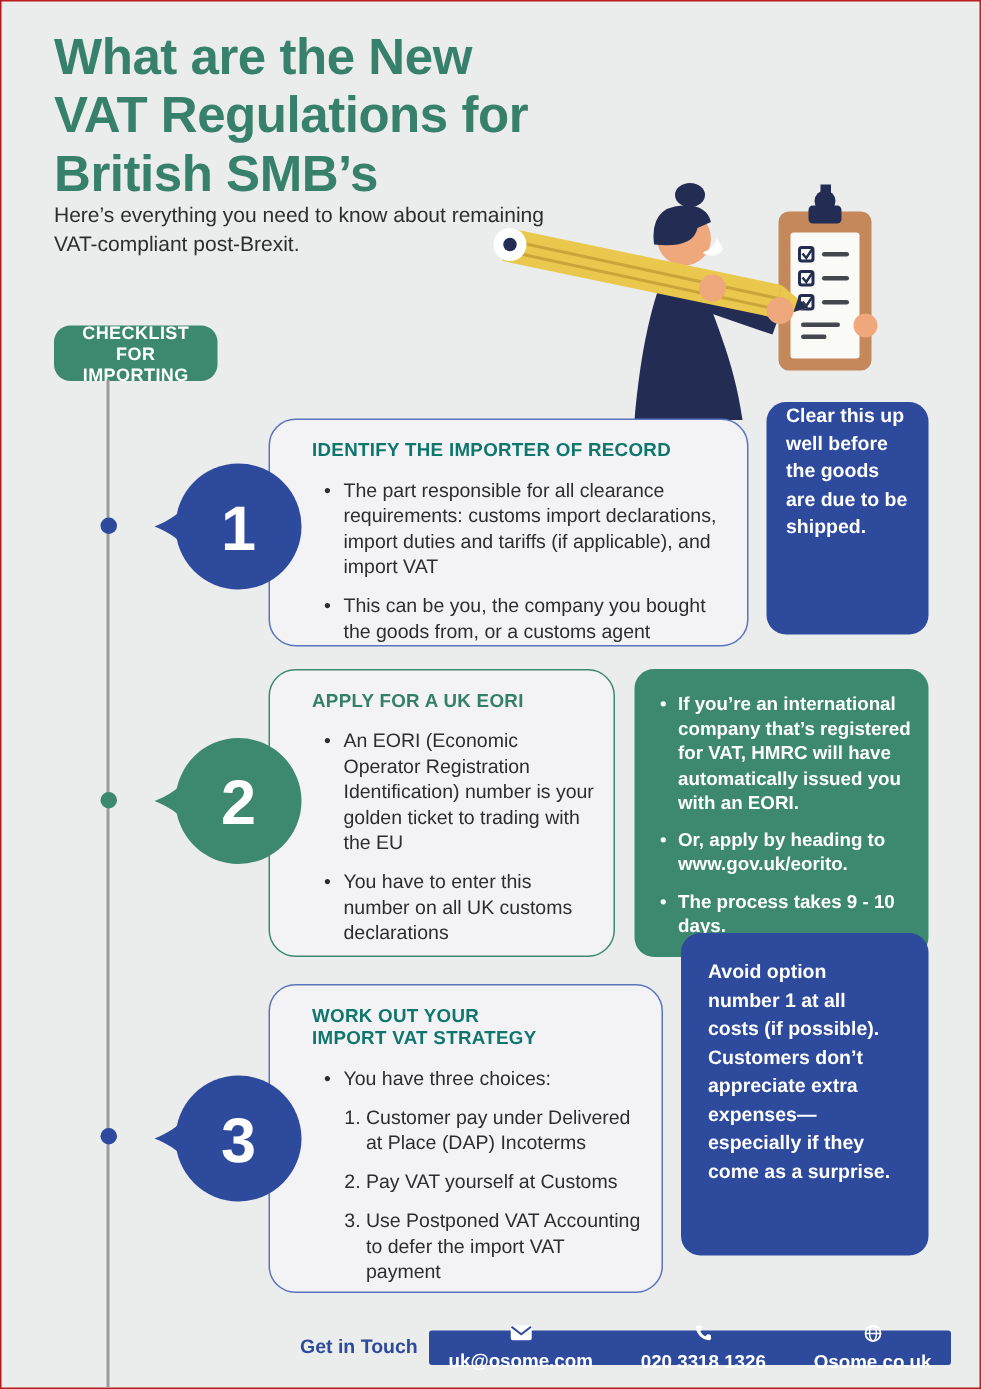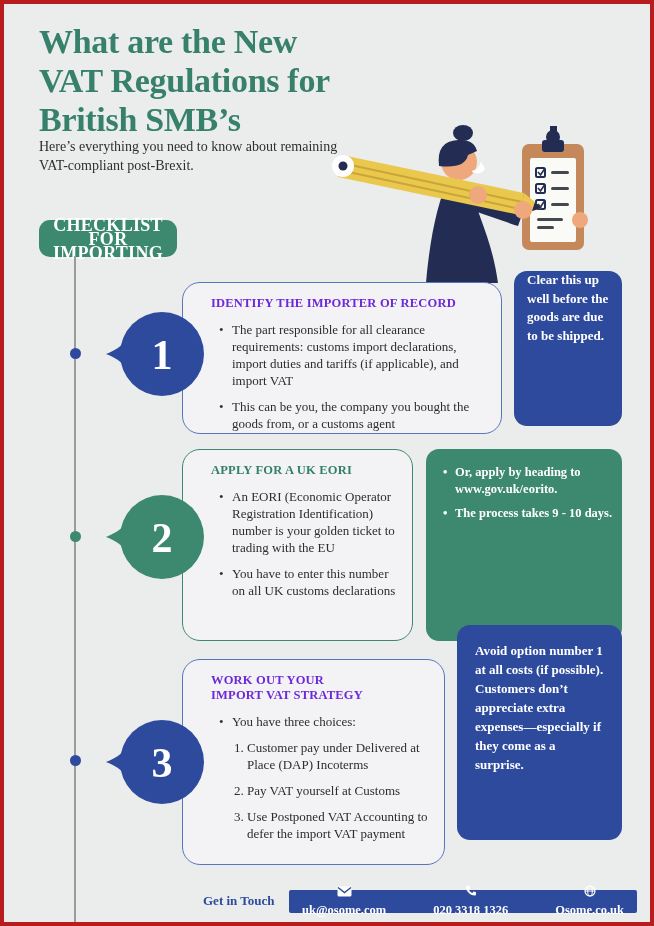--- a/index.html
+++ b/index.html
@@ -1,43 +1,43 @@
 <!DOCTYPE html>
 <html><head>
 <meta charset="utf-8">
 <style>
   html,body{margin:0;padding:0;background:#fff;}
   .canvas{
     position:relative;width:654px;height:926px;box-sizing:border-box;
-    background:#EBECEC;border:4px solid #b91c1c;overflow:hidden;
-    font-family:Liberation Serif, serif;color:#2D2D2D;
+    background:#EBECEC;border:1px solid #b91c1c;overflow:hidden;
+    font-family:Liberation Sans, sans-serif;color:#2D2D2D;
   }
   
   .title{position:absolute;left:35px;top:18px;font-size:34px;line-height:39px;
     font-weight:800;color:#37806B;letter-spacing:-0.3px;}
   .title span{display:block;}
   .subtitle{position:absolute;left:35px;top:133px;font-size:14px;line-height:19px;color:#2E2E2E;width:330px;}
-  .badge{position:absolute;left:35px;top:216px;width:138px;height:37px;background:#3D8970;
-    border-radius:11px;color:#fff;font-size:18px;font-weight:800;letter-spacing:.3px;
+  .badge{position:absolute;left:35px;top:216px;width:109px;height:37px;background:#3D8970;
+    border-radius:11px;color:#fff;font-size:12px;font-weight:800;letter-spacing:.3px;
     display:flex;align-items:center;justify-content:center;text-align:center;line-height:14px;
     padding:0 12px;box-sizing:border-box;}
   
   .timeline{position:absolute;left:70px;top:252px;width:2px;height:674px;background:#9B9B9B;}
   .dot{position:absolute;left:66px;width:11px;height:11px;border-radius:50%;}
   .dot.blue{background:#2E4A9D}.dot.green{background:#3D8970}
   .marker{position:absolute;left:96px;width:106px;height:90px;z-index:3;}
   .marker .bubble-blue{fill:#2E4A9D}.marker .bubble-green{fill:#3D8970}
   
   .card{position:absolute;background:#F3F3F5;border-radius:18px;box-sizing:border-box;z-index:2;
     padding:13px 12px 0 28px;}
   .card.blue{border:1.5px solid #5B74BE;}
   .card.green{border:1.5px solid #3D8970;}
   .card h3{margin:0;font-size:12.5px;font-weight:800;letter-spacing:.2px;line-height:15px;}
   .card h3 span{display:block;}
-  .hd-blue{color:#6d28d9}.hd-green{color:#337F67}
+  .hd-blue{color:#0f766e}.hd-green{color:#337F67}
   .card ul{list-style:none;margin:10px 0 0;padding:0 0 0 21px;}
   .card ul li{position:relative;font-size:13px;line-height:17px;margin-bottom:9px;}
   .card ul li::before{content:"•";position:absolute;left:-13px;}
   .card ol{margin:0;padding:0 0 0 36px;font-size:13px;line-height:17px;}
   .card ol li{margin-bottom:9px;}
   
   .note{position:absolute;box-sizing:border-box;border-radius:13px;color:#fff;font-weight:600;z-index:2;}
   .note.blue{background:#2E4A9D}.note.green{background:#3D8970}
   #note1{left:510px;top:267px;width:108px;height:155px;display:flex;align-items:flex-start;
     padding:0 13px;font-size:13px;line-height:18.5px;}
@@ -161,20 +161,21 @@
       <span>APPLY FOR A UK EORI</span>
     </h3>
     <ul>
       <li>An EORI (Economic Operator Registration Identification) number is your golden ticket to trading with the EU</li>
       <li>You have to enter this number on all UK customs declarations</li>
     </ul>
   </div>
 
   <div id="note2" class="note green">
     <ul>
+      <li>If you’re an international company that’s registered for VAT, HMRC will have automatically issued you with an EORI.</li>
       <li>Or, apply by heading to www.gov.uk/eorito.</li>
       <li>The process takes 9 - 10 days.</li>
     </ul>
   </div>
 
   <div class="card blue" style="left:178px;top:655px;width:263px;height:206px;">
     <h3 class="hd-blue">
       <span>WORK OUT YOUR</span>
       <span>IMPORT VAT STRATEGY</span>
     </h3>

